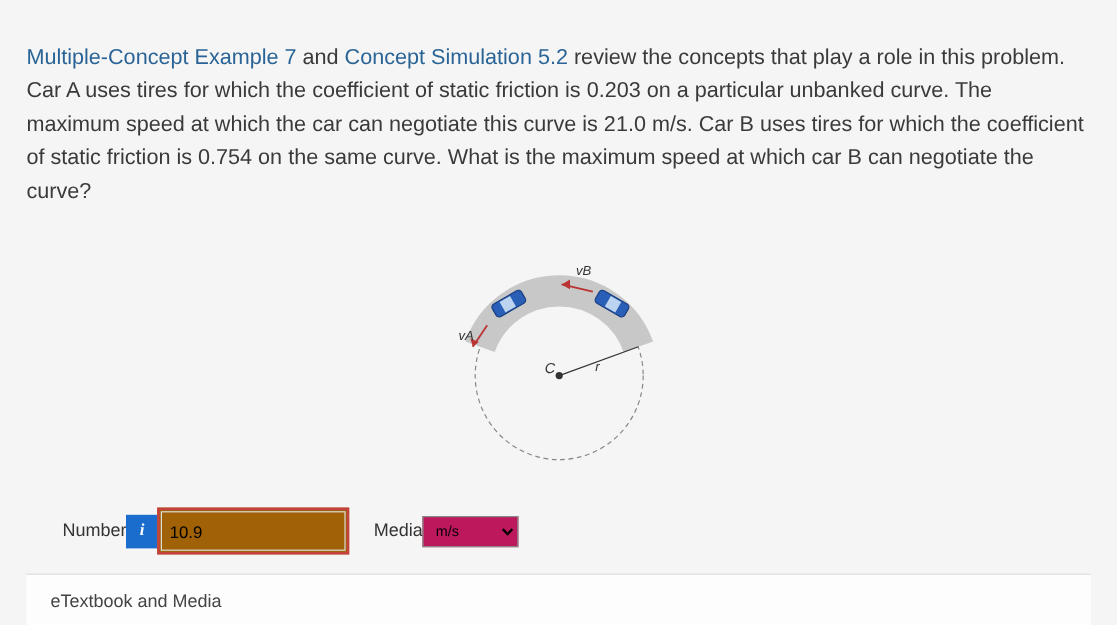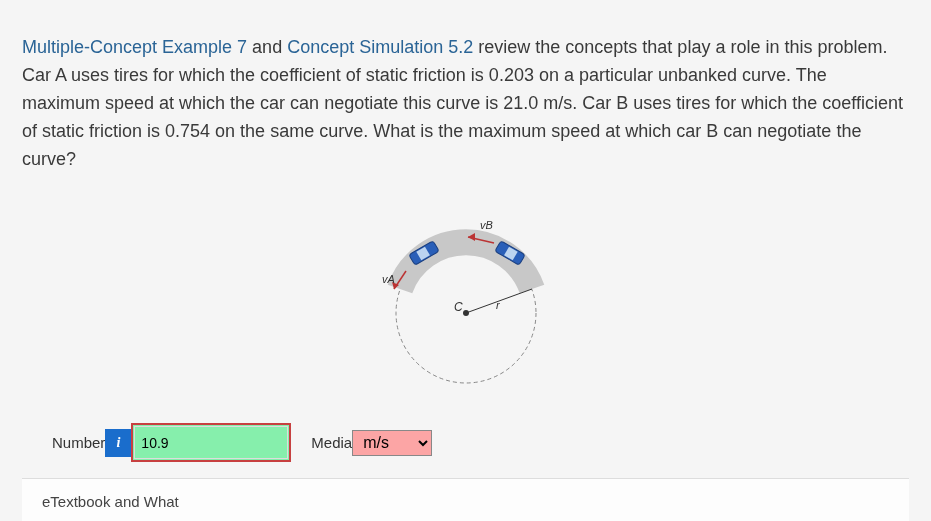--- a/index.html
+++ b/index.html
@@ -53,31 +53,31 @@
       font-family: Georgia, serif;
       font-style: italic;
       font-size: 14px;
     }
     .number-input {
       height: 39px;
       width: 160px;
       border: 2px solid #c74040;
       padding: 0 8px;
       font-size: 14px;
-      background: #86efac;
+      background: #a16207;
       outline: 1px solid #ddd;
       outline-offset: -4px;
     }
     .units-select {
       height: 26px;
       width: 80px;
       border: 1px solid #888;
       padding: 0 6px;
-      font-size: 16px;
-      background: #fca5a5;
+      font-size: 12px;
+      background: #be185d;
     }
     .etextbook-bar {
       position: absolute;
       bottom: 0;
       left: 22px;
       right: 22px;
       border-top: 1px solid #ddd;
       padding: 14px 20px 10px 20px;
       background: #fdfdfd;
     }
@@ -133,14 +133,14 @@
   <span class="info-badge">i</span>
   <input class="number-input" type="text" value="10.9" style="">
   <span style="width:20px"></span>
   <span class="label">Media</span>
   <select class="units-select">
     <option>m/s</option>
   </select>
 </div>
 
 <div class="etextbook-bar">
-  <span class="etextbook-link">eTextbook and What</span>
+  <span class="etextbook-link">eTextbook and Media</span>
 </div>
 
 </body></html>

